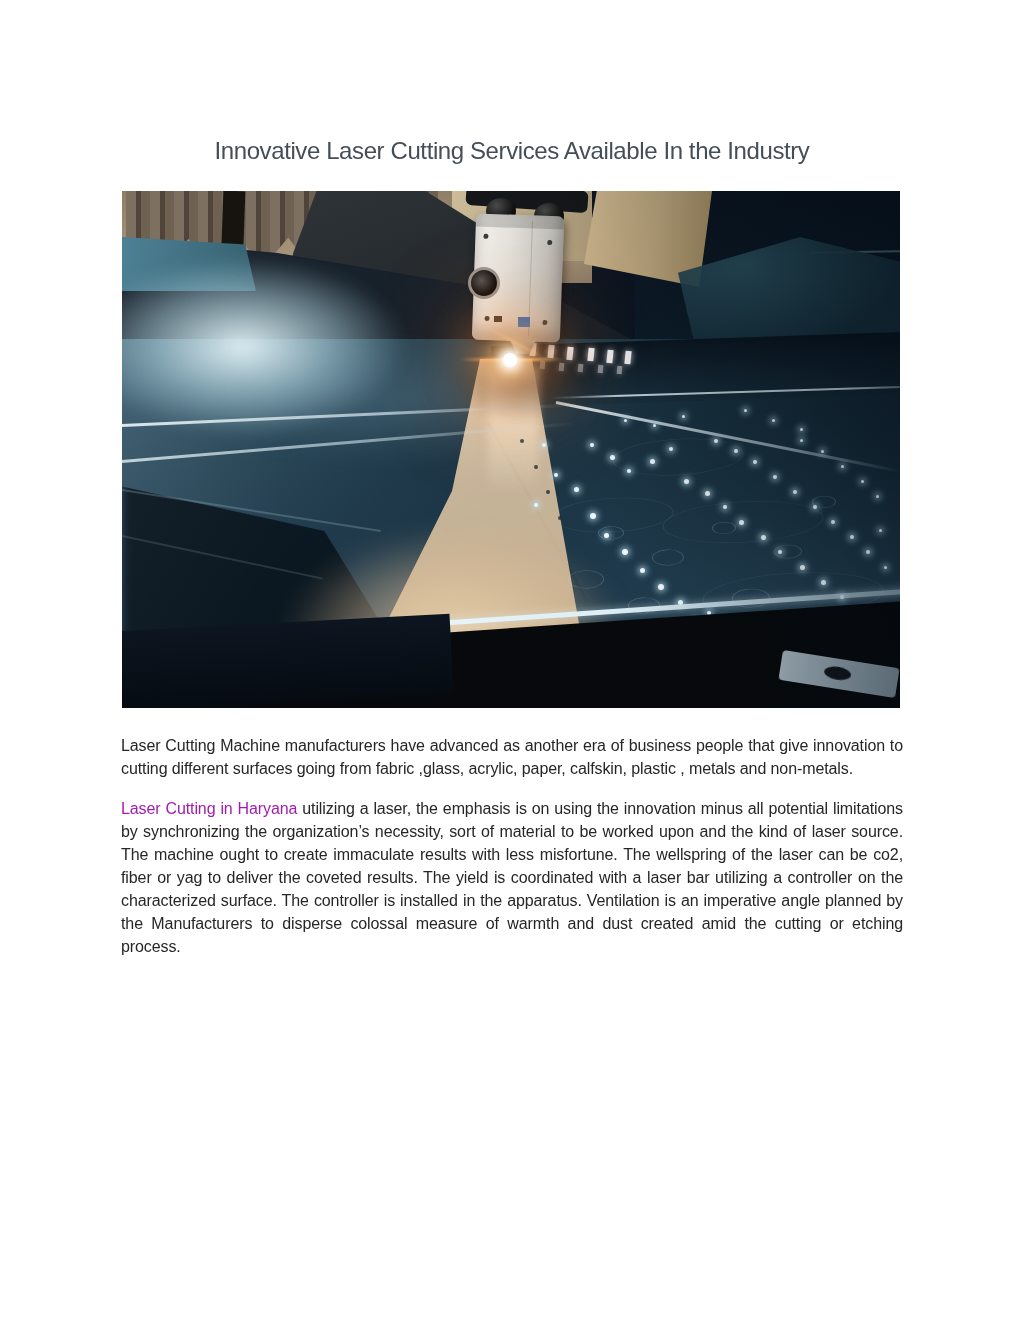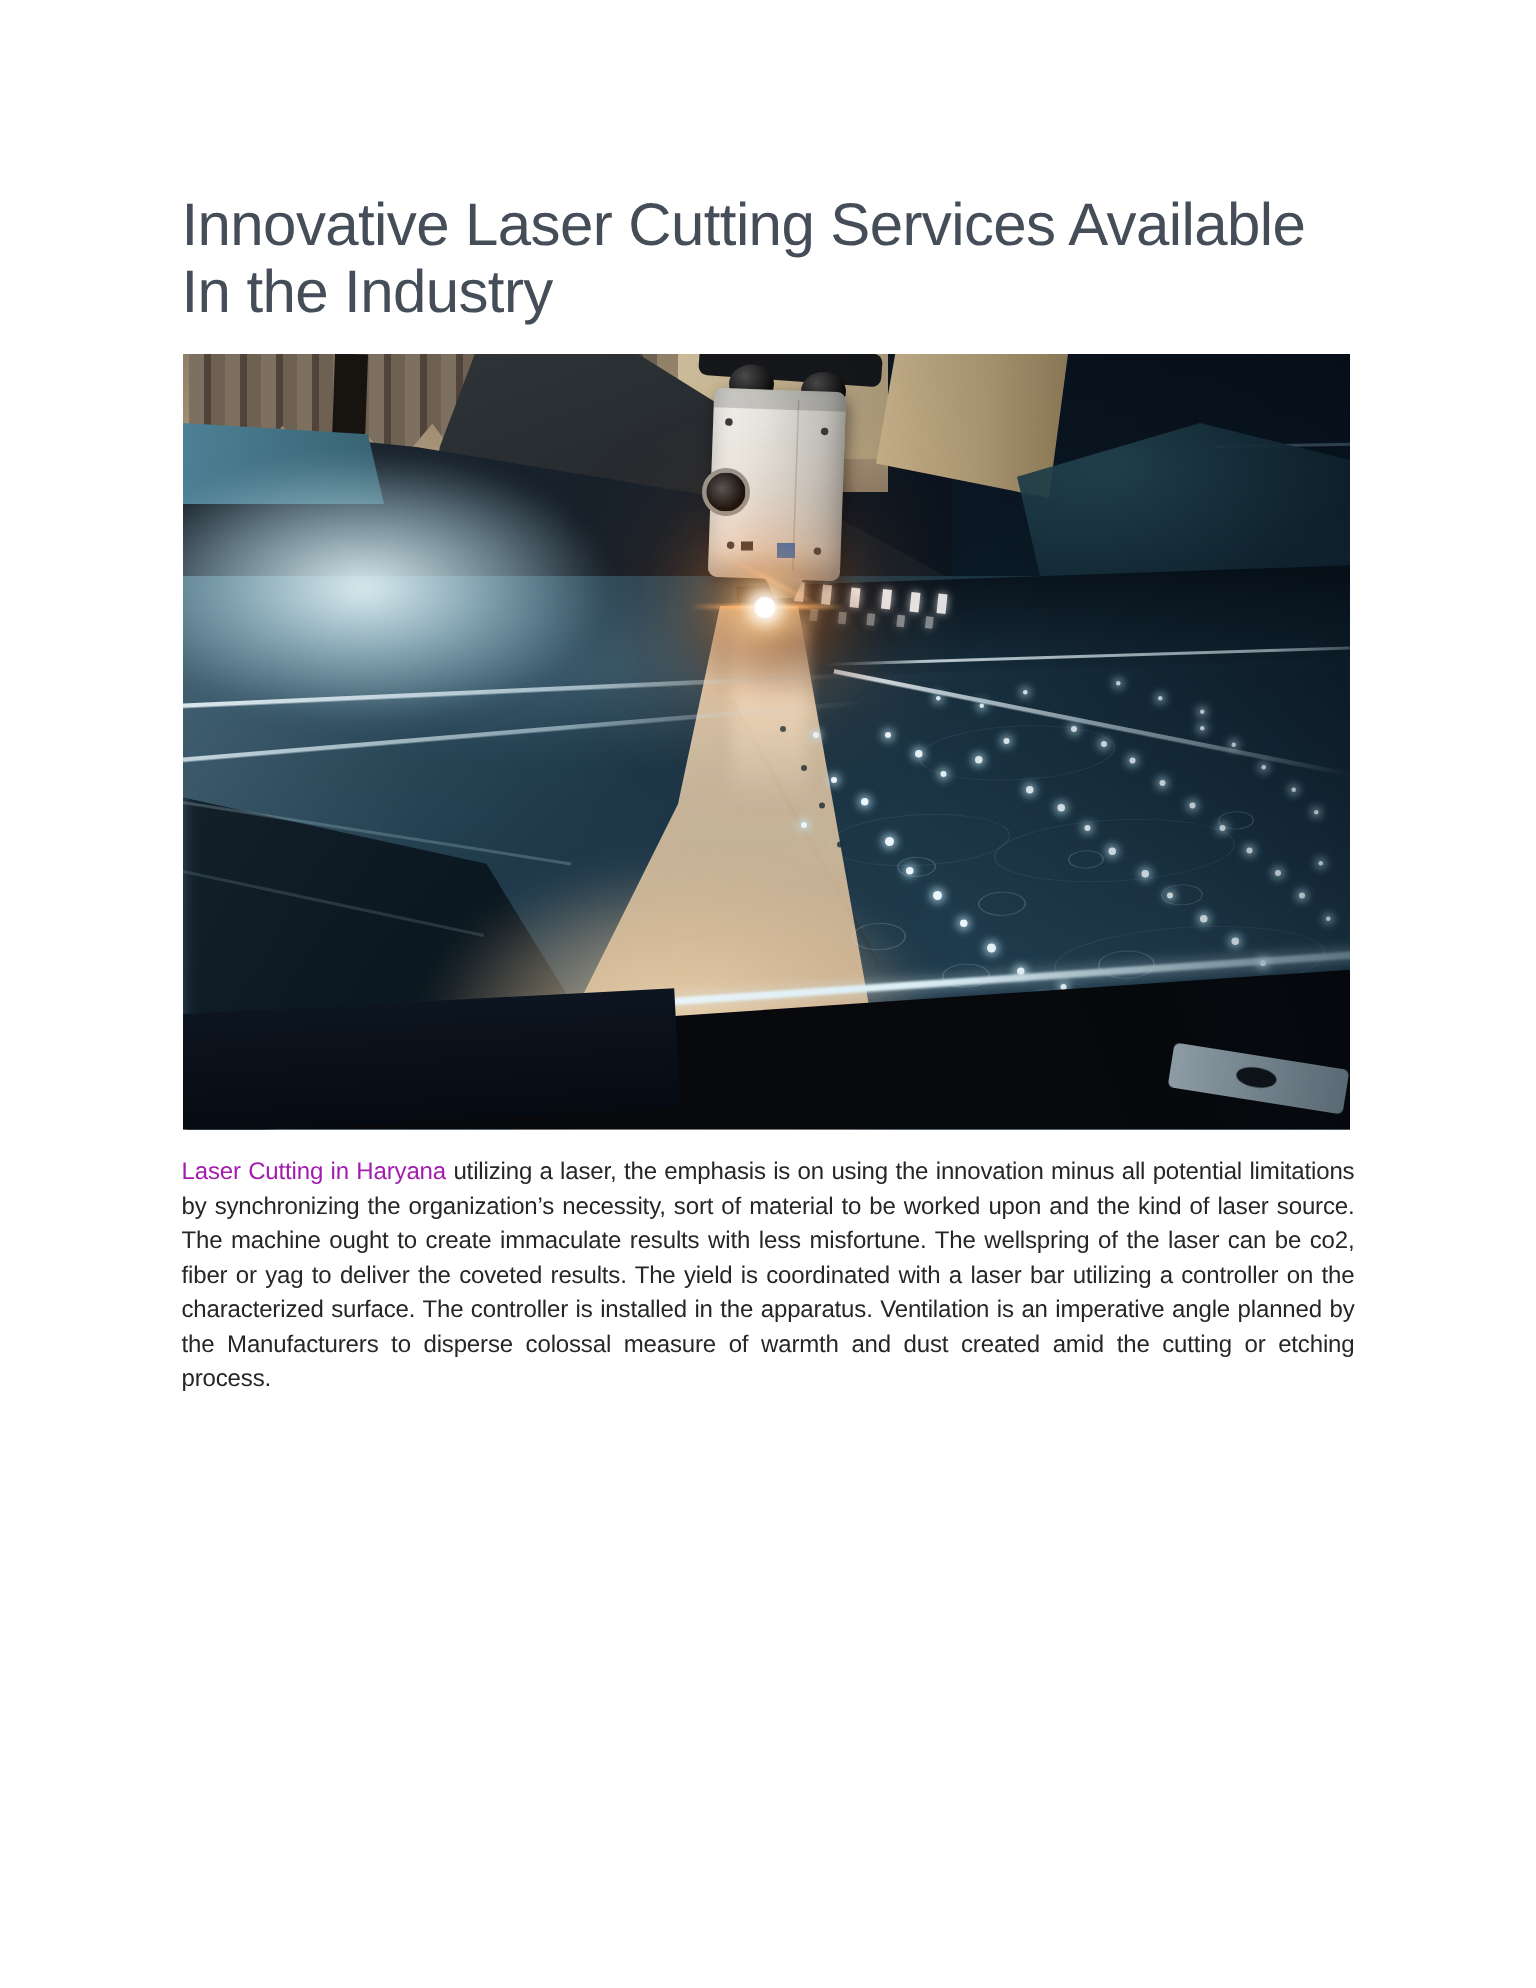--- a/index.html
+++ b/index.html
@@ -1,21 +1,21 @@
 <!DOCTYPE html>
 <html><head>
 <meta charset="utf-8">
 <style>
   html,body{margin:0;padding:0;background:#ffffff;}
   body{width:1024px;height:1325px;position:relative;overflow:hidden;
        font-family:"Liberation Sans","DejaVu Sans",sans-serif;}
   .page{width:782px;margin-left:121px;padding-top:128px;}
 
   h1.title{
-    margin:0;text-align:left;font-size:40px;line-height:45px;font-weight:400;
+    margin:0;text-align:center;font-size:24px;line-height:45px;font-weight:400;
     letter-spacing:-0.4px;color:#454e58;
   }
 
   
   .hero{position:relative;width:778px;height:517px;margin:18px 0 0 1px;overflow:hidden;
         background:linear-gradient(115deg,#24414f 0%,#1b3242 45%,#0e1d2a 100%);}
   .hero *{position:absolute;}
 
   .bg-top{left:0;top:0;width:778px;height:175px;
     background:linear-gradient(90deg,#181611 0%,#2a2620 18%,#141c24 45%,#0a1420 70%,#081018 100%);}
@@ -305,16 +305,17 @@
     <div class="label-dark"></div>
     <div class="nozzle"></div>
 
     <div class="flare-h"></div>
     <div class="flare-d"></div>
     <div class="spark-core"></div>
 
     <div class="vignette"></div>
   </div>
 
+  <p class="para first"><span>Laser Cutting Machine manufacturers have advanced as another era of business people that give innovation to cutting different surfaces going from fabric ,glass, acrylic, paper, calfskin, plastic , metals and non-metals.</span></p>
 
   <p class="para second"><a class="inline-link">Laser Cutting in Haryana</a><span> utilizing a laser, the emphasis is on using the innovation minus all potential limitations by synchronizing the organization’s necessity, sort of material to be worked upon and the kind of laser source. The machine ought to create immaculate results with less misfortune. The wellspring of the laser can be co2, fiber or yag to deliver the coveted results. The yield is coordinated with a laser bar utilizing a controller on the characterized surface. The controller is installed in the apparatus. Ventilation is an imperative angle planned by the Manufacturers to disperse colossal measure of warmth and dust created amid the cutting or etching process.</span></p>
 
 </div>
 
 </body></html>

